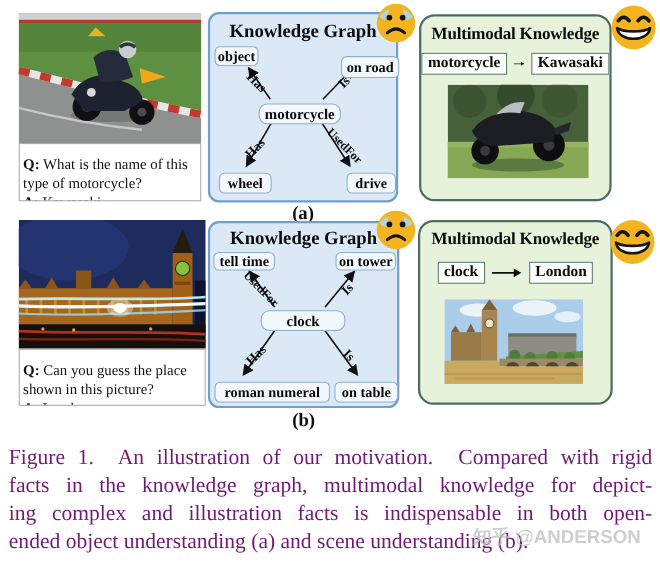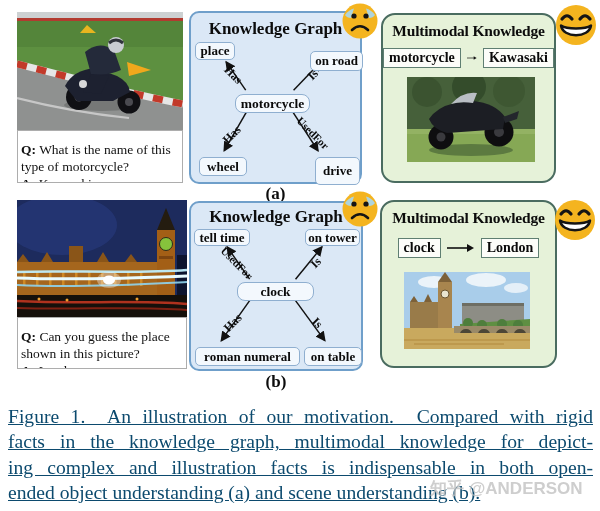--- a/index.html
+++ b/index.html
@@ -20,21 +20,21 @@
         color:#0a0a0a;display:flex;align-items:center;justify-content:center;white-space:nowrap;}
   .node.center{border-radius:8px;font-size:13.5px;}
   .edges{position:absolute;left:0;top:0;width:100%;height:100%;pointer-events:none;}
   .elabel{position:absolute;font-weight:bold;font-size:12px;color:#0a0a0a;white-space:nowrap;}
   .elabel.small{font-size:11px;}
   .rel-row{position:absolute;left:0;width:100%;display:flex;align-items:center;justify-content:center;gap:6px;}
   .rel-box{background:var(--mm-box-bg);border:1.5px solid var(--mm-box-border);font-weight:bold;
            font-size:14px;padding:1px 5px;color:#0a0a0a;white-space:nowrap;}
   .sublabel{position:absolute;text-align:center;font-weight:bold;font-size:17px;color:#0c0c0c;}
   .emoji{position:absolute;display:block;}
-  .caption{position:absolute;left:8px;top:404px;width:585px;font-size:19.6px;line-height:25.4px;color:#0c4a6e;text-decoration:underline;}
+  .caption{position:absolute;left:8px;top:404px;width:585px;font-size:19.6px;line-height:25.4px;color:#701a75;}
   .cap-line{text-align:justify;text-align-last:justify;}
   .cap-line.last{text-align-last:left;}
   .watermark{position:absolute;left:430px;top:477px;font-family:"Liberation Sans",sans-serif;
              font-weight:bold;font-size:17px;color:var(--watermark-gray);opacity:.8;white-space:nowrap;z-index:5;}
 </style>
 </head>
 <body>
 
 <div class="page">
 
@@ -77,25 +77,25 @@
       </defs>
       <line x1="56" y1="79" x2="36" y2="50" stroke="#111" stroke-width="1.5" marker-end="url(#ah-a)"></line>
       <line x1="105" y1="79" x2="133" y2="50" stroke="#111" stroke-width="1.5" marker-end="url(#ah-a)"></line>
       <line x1="57" y1="101" x2="34" y2="141" stroke="#111" stroke-width="1.5" marker-end="url(#ah-a)"></line>
       <line x1="104" y1="101" x2="130" y2="141" stroke="#111" stroke-width="1.5" marker-end="url(#ah-a)"></line>
     </svg>
     <span class="elabel" style="left:42px;top:62px;transform:translate(-50%,-50%) rotate(45deg);">Has</span>
     <span class="elabel" style="left:122px;top:62px;transform:translate(-50%,-50%) rotate(-45deg);">Is</span>
     <span class="elabel" style="left:41px;top:122px;transform:translate(-50%,-50%) rotate(-45deg);">Has</span>
     <span class="elabel small" style="left:122px;top:120px;transform:translate(-50%,-50%) rotate(45deg);">UsedFor</span>
-    <div class="node" style="left:4px;top:29px;width:40px;height:18px;">place</div>
+    <div class="node" style="left:4px;top:29px;width:40px;height:18px;">object</div>
     <div class="node" style="left:119px;top:38px;width:53px;height:20px;">on road</div>
     <div class="node center" style="left:44px;top:81px;width:75px;height:19px;">motorcycle</div>
     <div class="node" style="left:8px;top:144px;width:48px;height:19px;">wheel</div>
-    <div class="node" style="left:124px;top:144px;width:45px;height:28px;">drive</div>
+    <div class="node" style="left:124px;top:144px;width:45px;height:19px;">drive</div>
   </div>
 
   <div class="sublabel" style="left:189px;top:184px;width:173px;">(a)</div>
 
   <div class="panel mm-panel" style="left:381px;top:13px;width:175px;height:170px;">
     <div class="panel-title mm-title">Multimodal Knowledge</div>
     <div class="rel-row" style="top:33px;">
       <span class="rel-box">motorcycle</span>
       <svg width="24" height="12" viewBox="0 0 24 12">
         <line x1="0" y1="6" x2="17" y2="6" stroke="#111" stroke-width="1.6"></line>

